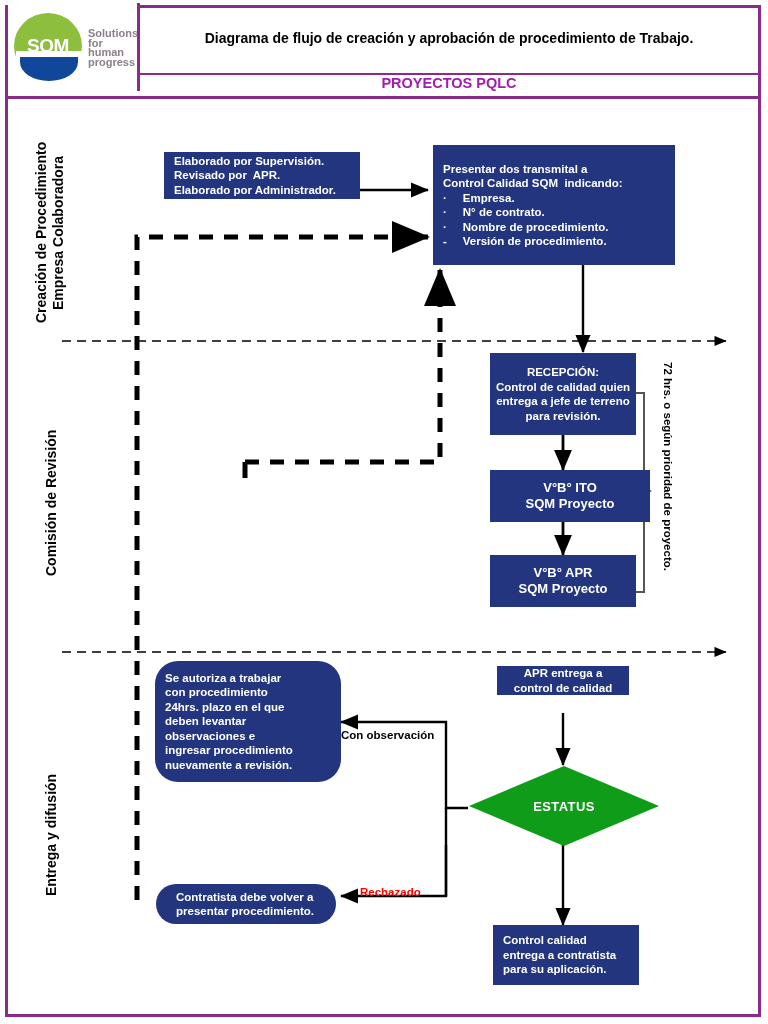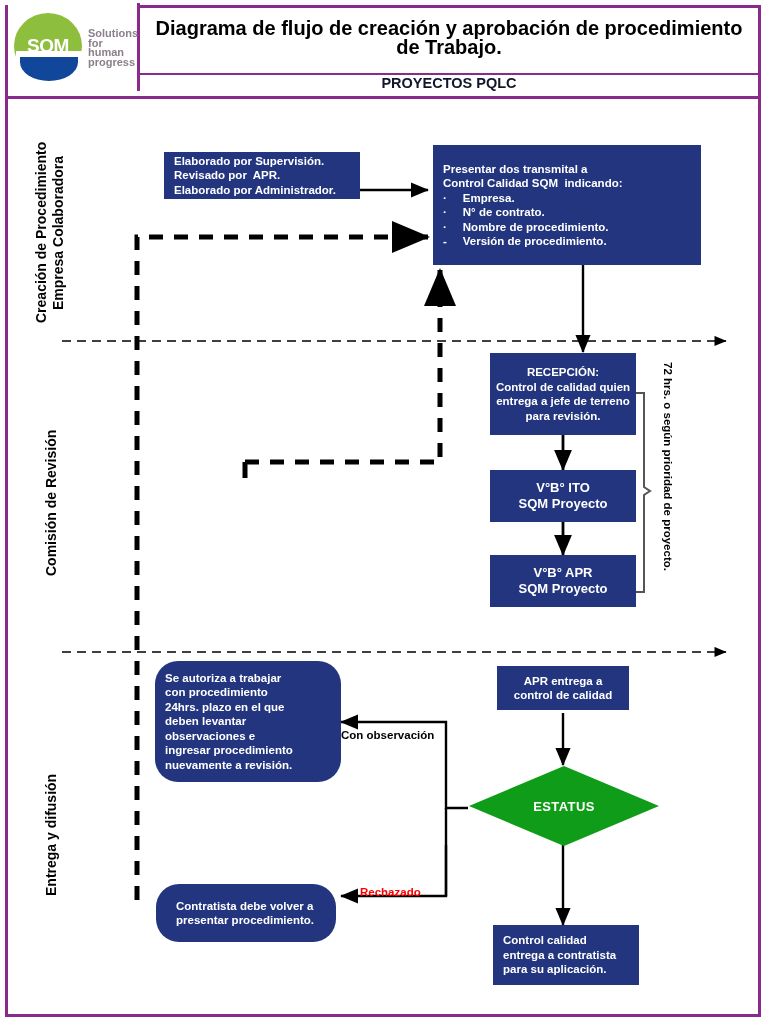--- a/index.html
+++ b/index.html
@@ -22,23 +22,23 @@
             font-family:"Liberation Sans",sans-serif;}
   .logo-swoosh{position:absolute;left:12px;top:50px;width:58px;height:24px;
                background:#10479A;border-radius:0 0 46px 46px / 0 0 30px 30px;}
   .logo-mask{position:absolute;left:8px;top:44px;width:68px;height:14px;background:#fff;}
   .logo-tag{position:absolute;left:80px;top:22px;width:48px;color:#8B7F8B;
             font-size:11px;font-weight:bold;line-height:9.5px;}
 
   .title-cell{flex:1;display:flex;flex-direction:column;}
   .title-main{height:76px;border-bottom:2px solid #8A2A8A;box-sizing:border-box;
               display:flex;align-items:center;justify-content:center;text-align:center;
-              font-weight:bold;font-size:20px;color:#000;line-height:19px;padding:0 4px;}
+              font-weight:bold;font-size:14px;color:#000;line-height:19px;padding:0 4px;}
   .title-sub{flex:1;display:flex;align-items:center;justify-content:center;
-             font-weight:bold;font-size:14.5px;color:#0f172a;border-radius:12px;}
+             font-weight:bold;font-size:14.5px;color:#a21caf;border-radius:12px;}
 
   .header-rule{position:absolute;left:8px;top:96px;width:750px;height:3px;background:#8A2A8A;}
 
   
   .lane-label{position:absolute;writing-mode:vertical-rl;transform:rotate(180deg);
               font-weight:bold;font-size:14px;color:#000;text-align:center;
               display:flex;align-items:center;justify-content:center;line-height:17px;}
 
   
   .pbox{position:absolute;background:#22357E;color:#fff;font-weight:bold;
@@ -141,39 +141,39 @@
 
     <line x1="563" y1="845" x2="563" y2="925" stroke="#000" stroke-width="2.4" marker-end="url(#ah)"></line>
   </svg>
 
   <div class="pbox left" style="left:164px;top:152px;width:196px;height:47px;">
     <span class="ln">Elaborado por Supervisión.</span>
     <span class="ln">Revisado por  APR.</span>
     <span class="ln">Elaborado por Administrador.</span>
   </div>
 
-  <div class="pbox left" style="left:433px;top:145px;width:268px;height:120px;">
+  <div class="pbox left" style="left:433px;top:145px;width:242px;height:120px;">
     <span class="ln">Presentar dos transmital a</span>
     <span class="ln">Control Calidad SQM  indicando:</span>
     <ul class="bullets">
       <li>·     Empresa.</li>
       <li>·     N° de contrato.</li>
       <li>·     Nombre de procedimiento.</li>
       <li>-     Versión de procedimiento.</li>
     </ul>
   </div>
 
   <div class="pbox center" style="left:490px;top:353px;width:146px;height:82px;">
     <span class="ln">RECEPCIÓN:</span>
     <span class="ln">Control de calidad quien</span>
     <span class="ln">entrega a jefe de terreno</span>
     <span class="ln">para revisión.</span>
   </div>
 
-  <div class="pbox center" style="left:490px;top:470px;width:146px;height:52px;font-size:13px;line-height:16px;">
+  <div class="pbox center" style="left:490px;top:470px;width:160px;height:52px;font-size:13px;line-height:16px;">
     <span class="ln">V°B° ITO</span>
     <span class="ln">SQM Proyecto</span>
   </div>
 
   <div class="pbox center" style="left:490px;top:555px;width:146px;height:52px;font-size:13px;line-height:16px;">
     <span class="ln">V°B° APR</span>
     <span class="ln">SQM Proyecto</span>
   </div>
 
   <div class="vlabel" style="left:662px;top:362px;">72 hrs. o según prioridad de proyecto.</div>
@@ -181,39 +181,39 @@
   <div class="pbox left rounded" style="left:155px;top:661px;width:186px;height:121px;">
     <span class="ln">Se autoriza a trabajar</span>
     <span class="ln">con procedimiento</span>
     <span class="ln">24hrs. plazo en el que</span>
     <span class="ln">deben levantar</span>
     <span class="ln">observaciones e</span>
     <span class="ln">ingresar procedimiento</span>
     <span class="ln">nuevamente a revisión.</span>
   </div>
 
-  <div class="pbox center" style="left:497px;top:666px;width:132px;height:44px;">
+  <div class="pbox center" style="left:497px;top:666px;width:132px;height:29px;">
     <span class="ln">APR entrega a</span>
     <span class="ln">control de calidad</span>
   </div>
 
   <div class="diamond" style="left:469px;top:766px;width:190px;height:80px;">
     <svg width="190" height="80" viewBox="0 0 190 80" xmlns="http://www.w3.org/2000/svg">
       <polygon points="95,0 190,40 95,80 0,40" fill="#0E9C19"></polygon>
     </svg>
     <div class="dtext">ESTATUS</div>
   </div>
 
   <div class="elabel" style="left:341px;top:729px;">Con observación</div>
 
   <div class="elabel red" style="left:360px;top:886px;">Rechazado</div>
 
   <div class="elabel" style="left:571px;top:878px;margin-top:48px;">Aprobado</div>
 
-  <div class="pbox left rounded" style="left:156px;top:884px;width:180px;height:58px;padding-left:20px;">
+  <div class="pbox left rounded" style="left:156px;top:884px;width:180px;height:40px;padding-left:20px;">
     <span class="ln">Contratista debe volver a</span>
     <span class="ln">presentar procedimiento.</span>
   </div>
 
   <div class="pbox left" style="left:493px;top:925px;width:146px;height:60px;">
     <span class="ln">Control calidad</span>
     <span class="ln">entrega a contratista</span>
     <span class="ln">para su aplicación.</span>
   </div>
 

